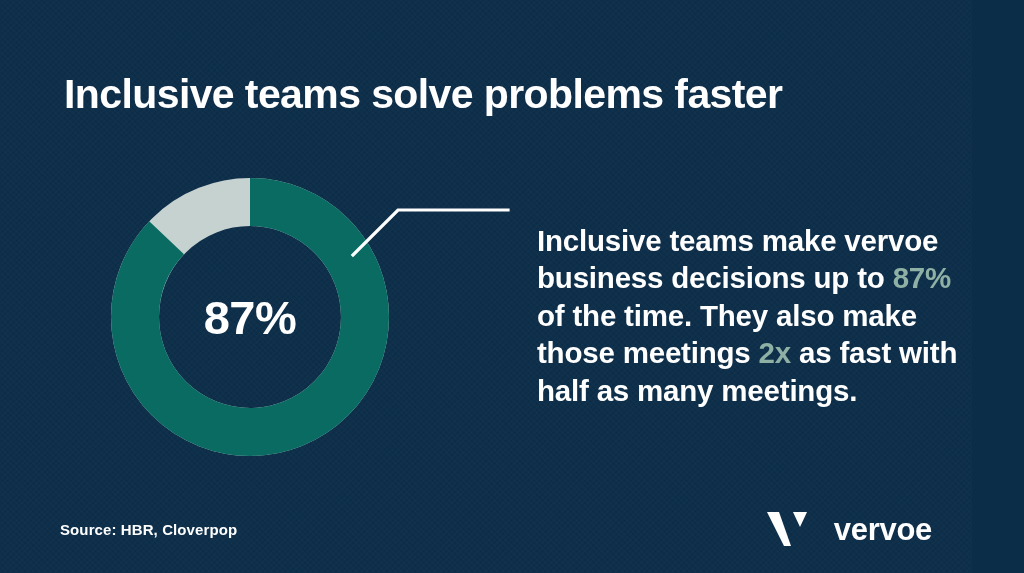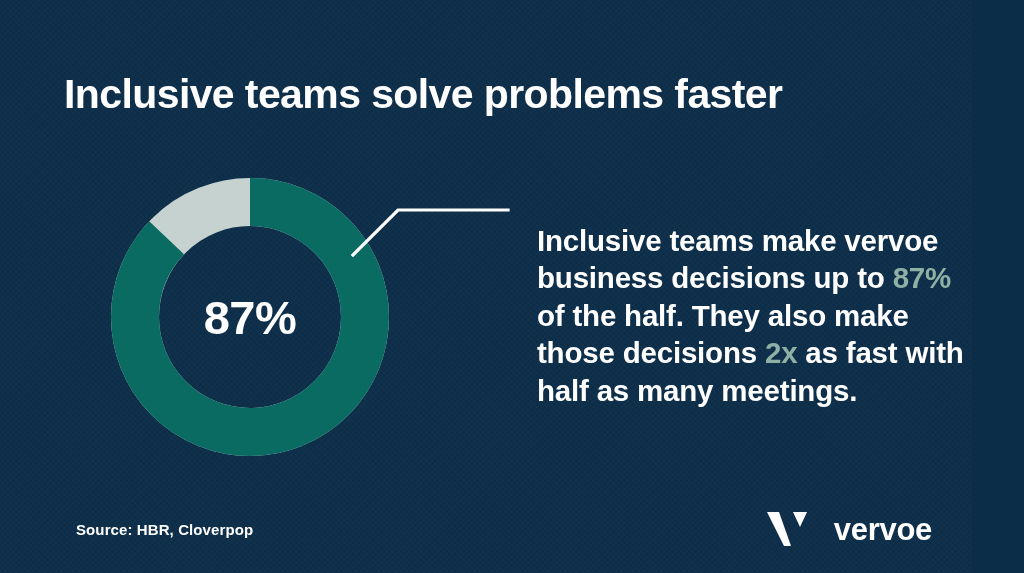--- a/index.html
+++ b/index.html
@@ -86,21 +86,21 @@
     font-size: 29.5px;
     font-weight: bold;
     line-height: 37.5px;
     letter-spacing: -0.2px;
   }
   .accent { color: #8fb0a4; }
 
   
   .source {
     position: absolute;
-    left: 76px;
+    left: 60px;
     top: 521px;
     color: #ffffff;
     font-size: 15px;
     font-weight: bold;
     letter-spacing: 0.1px;
   }
 
   
   .logo {
     position: absolute;
@@ -138,21 +138,21 @@
 
       <circle cx="139" cy="139" r="115" fill="none" stroke="#0a6b62" stroke-width="48" stroke-dasharray="628.6326899833176 722.5663103256525" stroke-dashoffset="0" transform="rotate(-90 139 139)"></circle>
     </svg>
     <div class="donut-center-label">87%</div>
   </div>
 
   <svg class="leader" viewBox="0 0 190 75">
     <polyline points="13,60 58,15 168,15" fill="none" stroke="#ffffff" stroke-width="3.2" stroke-linecap="square" stroke-linejoin="miter"></polyline>
   </svg>
 
-  <p class="body-copy"><span>Inclusive teams make vervoe business decisions up to </span><span class="accent">87%</span><span> of the half. They also make those decisions </span><span class="accent">2x</span><span> as fast with half as many meetings.</span></p>
+  <p class="body-copy"><span>Inclusive teams make vervoe business decisions up to </span><span class="accent">87%</span><span> of the time. They also make those meetings </span><span class="accent">2x</span><span> as fast with half as many meetings.</span></p>
 
   <div class="source">Source: HBR, Cloverpop</div>
 
   <div class="logo">
     <svg class="logo-mark" viewBox="0 0 40 36">
       <polygon points="0,1 12,1 24,35 17,35 0,1" fill="#ffffff"></polygon>
       <polygon points="26,1 40,1 33,16 26,1" fill="#ffffff"></polygon>
     </svg>
     <span class="logo-word">vervoe</span>
   </div>

